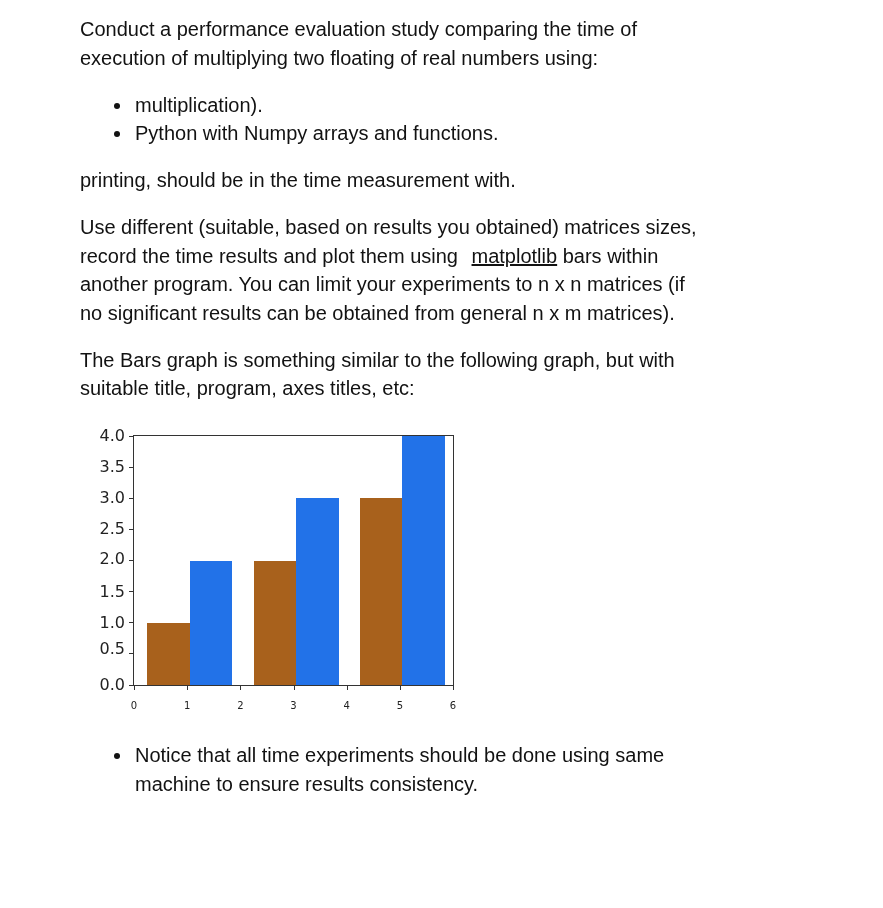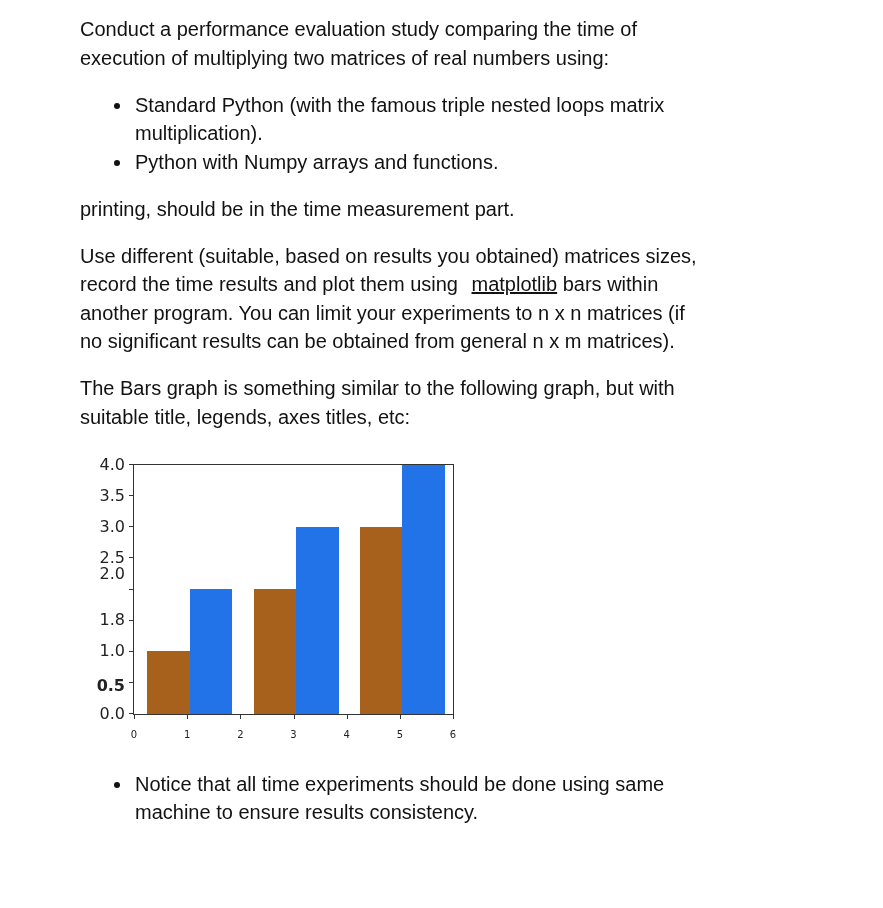--- a/index.html
+++ b/index.html
@@ -75,47 +75,46 @@
     color: #222222;
   }
 </style>
 </head>
 <body>
 
 <div class="doc">
 
   <p class="para">
     <span class="ln">Conduct a performance evaluation study comparing the time of</span>
-    <span class="ln">execution of multiplying two matrices of real numbers using:</span>
+    <span class="ln">execution of multiplying two floating of real numbers using:</span>
   </p>
 
   <ul class="blist">
     <li>
-      <span class="ln">Standard Python (with the famous triple nested loops matrix</span>
       <span class="ln">multiplication).</span>
     </li>
     <li>
       <span class="ln">Python with Numpy arrays and functions.</span>
     </li>
   </ul>
 
   <p class="para">
-    <span class="ln">printing, should be in the time measurement part.</span>
+    <span class="ln">printing, should be in the time measurement with.</span>
   </p>
 
   <p class="para">
     <span class="ln">Use different (suitable, based on results you obtained) matrices sizes,</span>
     <span class="ln"><span class="seg">record the time results and plot them using </span><span class="seg u">matplotlib</span><span class="seg"> bars within</span></span>
     <span class="ln">another program. You can limit your experiments to n x n matrices (if</span>
     <span class="ln">no significant results can be obtained from general n x m matrices).</span>
   </p>
 
   <p class="para">
     <span class="ln">The Bars graph is something similar to the following graph, but with</span>
-    <span class="ln">suitable title, legends, axes titles, etc:</span>
+    <span class="ln">suitable title, program, axes titles, etc:</span>
   </p>
 
   <div class="figure">
     <div class="plot-area">
         <div class="bar" style="left: 13.2917px; width: 42.5333px; height: 62.25px; background: rgb(168, 97, 28);"></div>
         <div class="bar" style="left: 119.625px; width: 42.5333px; height: 124.5px; background: rgb(168, 97, 28);"></div>
         <div class="bar" style="left: 225.958px; width: 42.5333px; height: 186.75px; background: rgb(168, 97, 28);"></div>
         <div class="bar" style="left: 55.825px; width: 42.5333px; height: 124.5px; background: rgb(34, 114, 232);"></div>
         <div class="bar" style="left: 162.158px; width: 42.5333px; height: 186.75px; background: rgb(34, 114, 232);"></div>
         <div class="bar" style="left: 268.492px; width: 42.5333px; height: 249px; background: rgb(34, 114, 232);"></div>
@@ -130,27 +129,27 @@
       <div class="xtick-label" style="left: 193.5px;">3</div>
       <div class="xtick-mark" style="left: 246.667px;"></div>
       <div class="xtick-label" style="left: 246.667px;">4</div>
       <div class="xtick-mark" style="left: 299.833px;"></div>
       <div class="xtick-label" style="left: 299.833px;">5</div>
       <div class="xtick-mark" style="left: 353px;"></div>
       <div class="xtick-label" style="left: 353px;">6</div>
       <div class="ytick-mark" style="top: 263.5px;"></div>
       <div class="ytick-label" style="top: 264px;">0.0</div>
       <div class="ytick-mark" style="top: 232.375px;"></div>
-      <div class="ytick-label" style="top: 236px; font-weight: bold;">0.5</div>
+      <div class="ytick-label" style="top: 228px;">0.5</div>
       <div class="ytick-mark" style="top: 201.25px;"></div>
       <div class="ytick-label" style="top: 201.75px;">1.0</div>
       <div class="ytick-mark" style="top: 170.125px;"></div>
-      <div class="ytick-label" style="top: 170.625px;">1.8</div>
+      <div class="ytick-label" style="top: 170.625px;">1.5</div>
       <div class="ytick-mark" style="top: 139px;"></div>
-      <div class="ytick-label" style="top: 124px; margin-left: 28px;">2.0</div>
+      <div class="ytick-label" style="top: 138px; margin-left: 28px;">2.0</div>
       <div class="ytick-mark" style="top: 107.875px;"></div>
       <div class="ytick-label" style="top: 108.375px;">2.5</div>
       <div class="ytick-mark" style="top: 76.75px;"></div>
       <div class="ytick-label" style="top: 77.25px; margin-left: 48px;">3.0</div>
       <div class="ytick-mark" style="top: 45.625px;"></div>
       <div class="ytick-label" style="top: 46.125px; margin-left: 25px;">3.5</div>
       <div class="ytick-mark" style="top: 14.5px;"></div>
       <div class="ytick-label" style="top: 15px;">4.0</div>
     </div>
 

